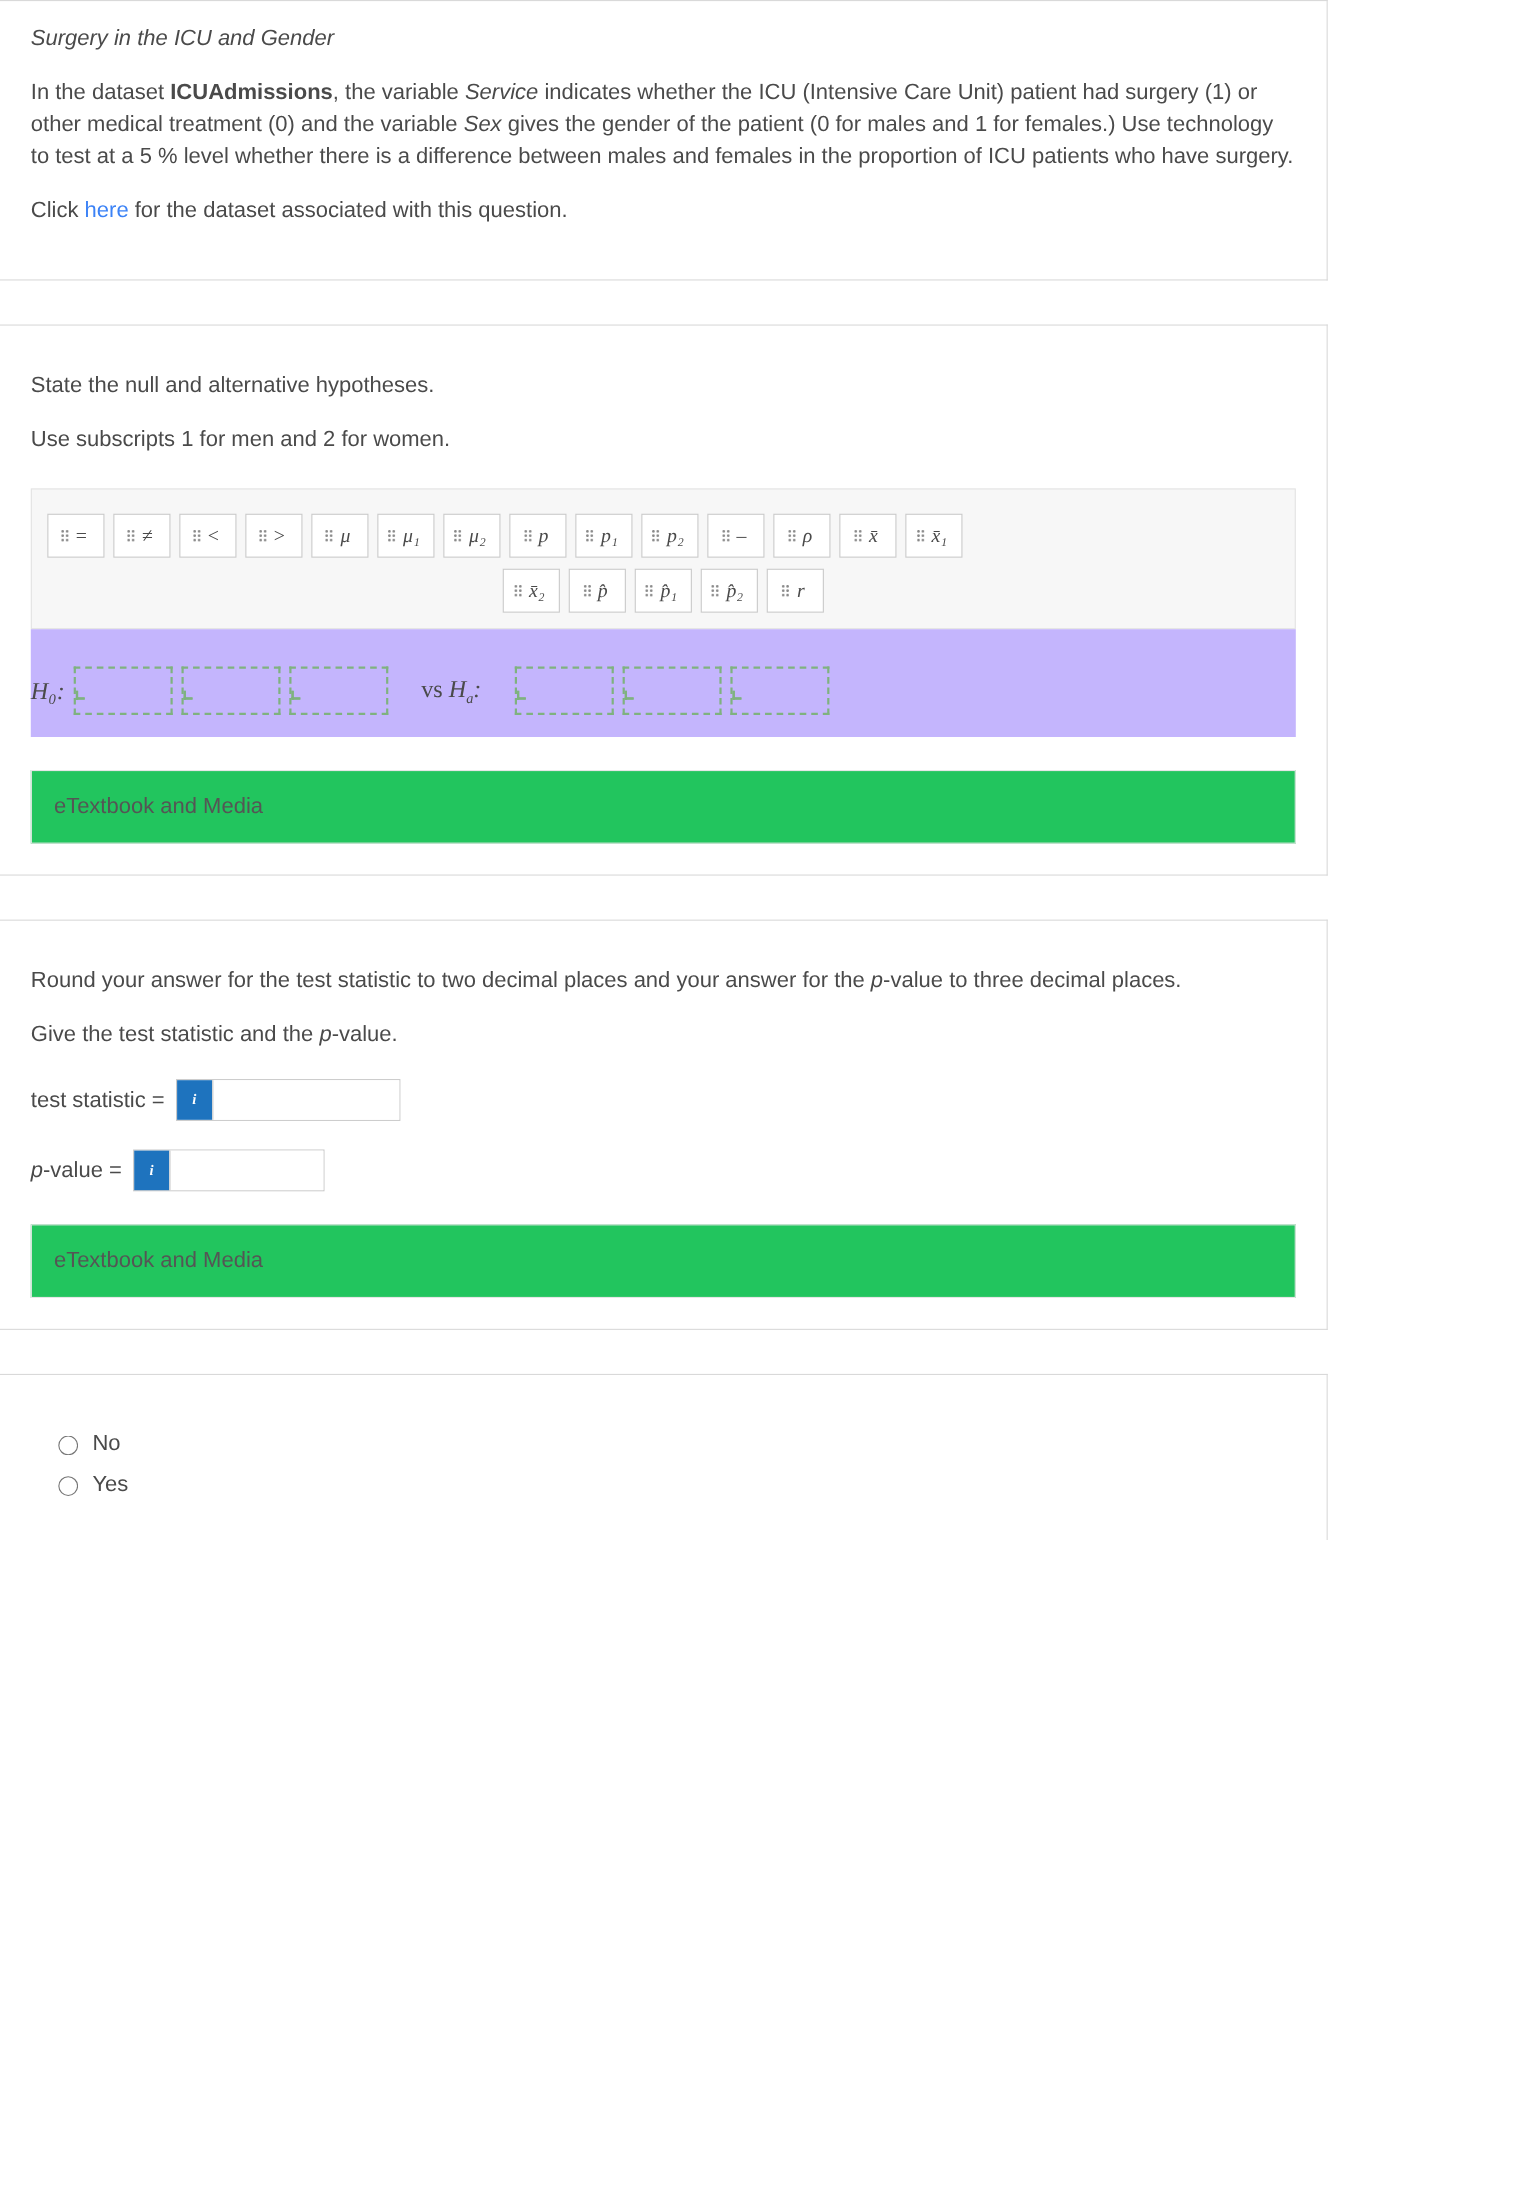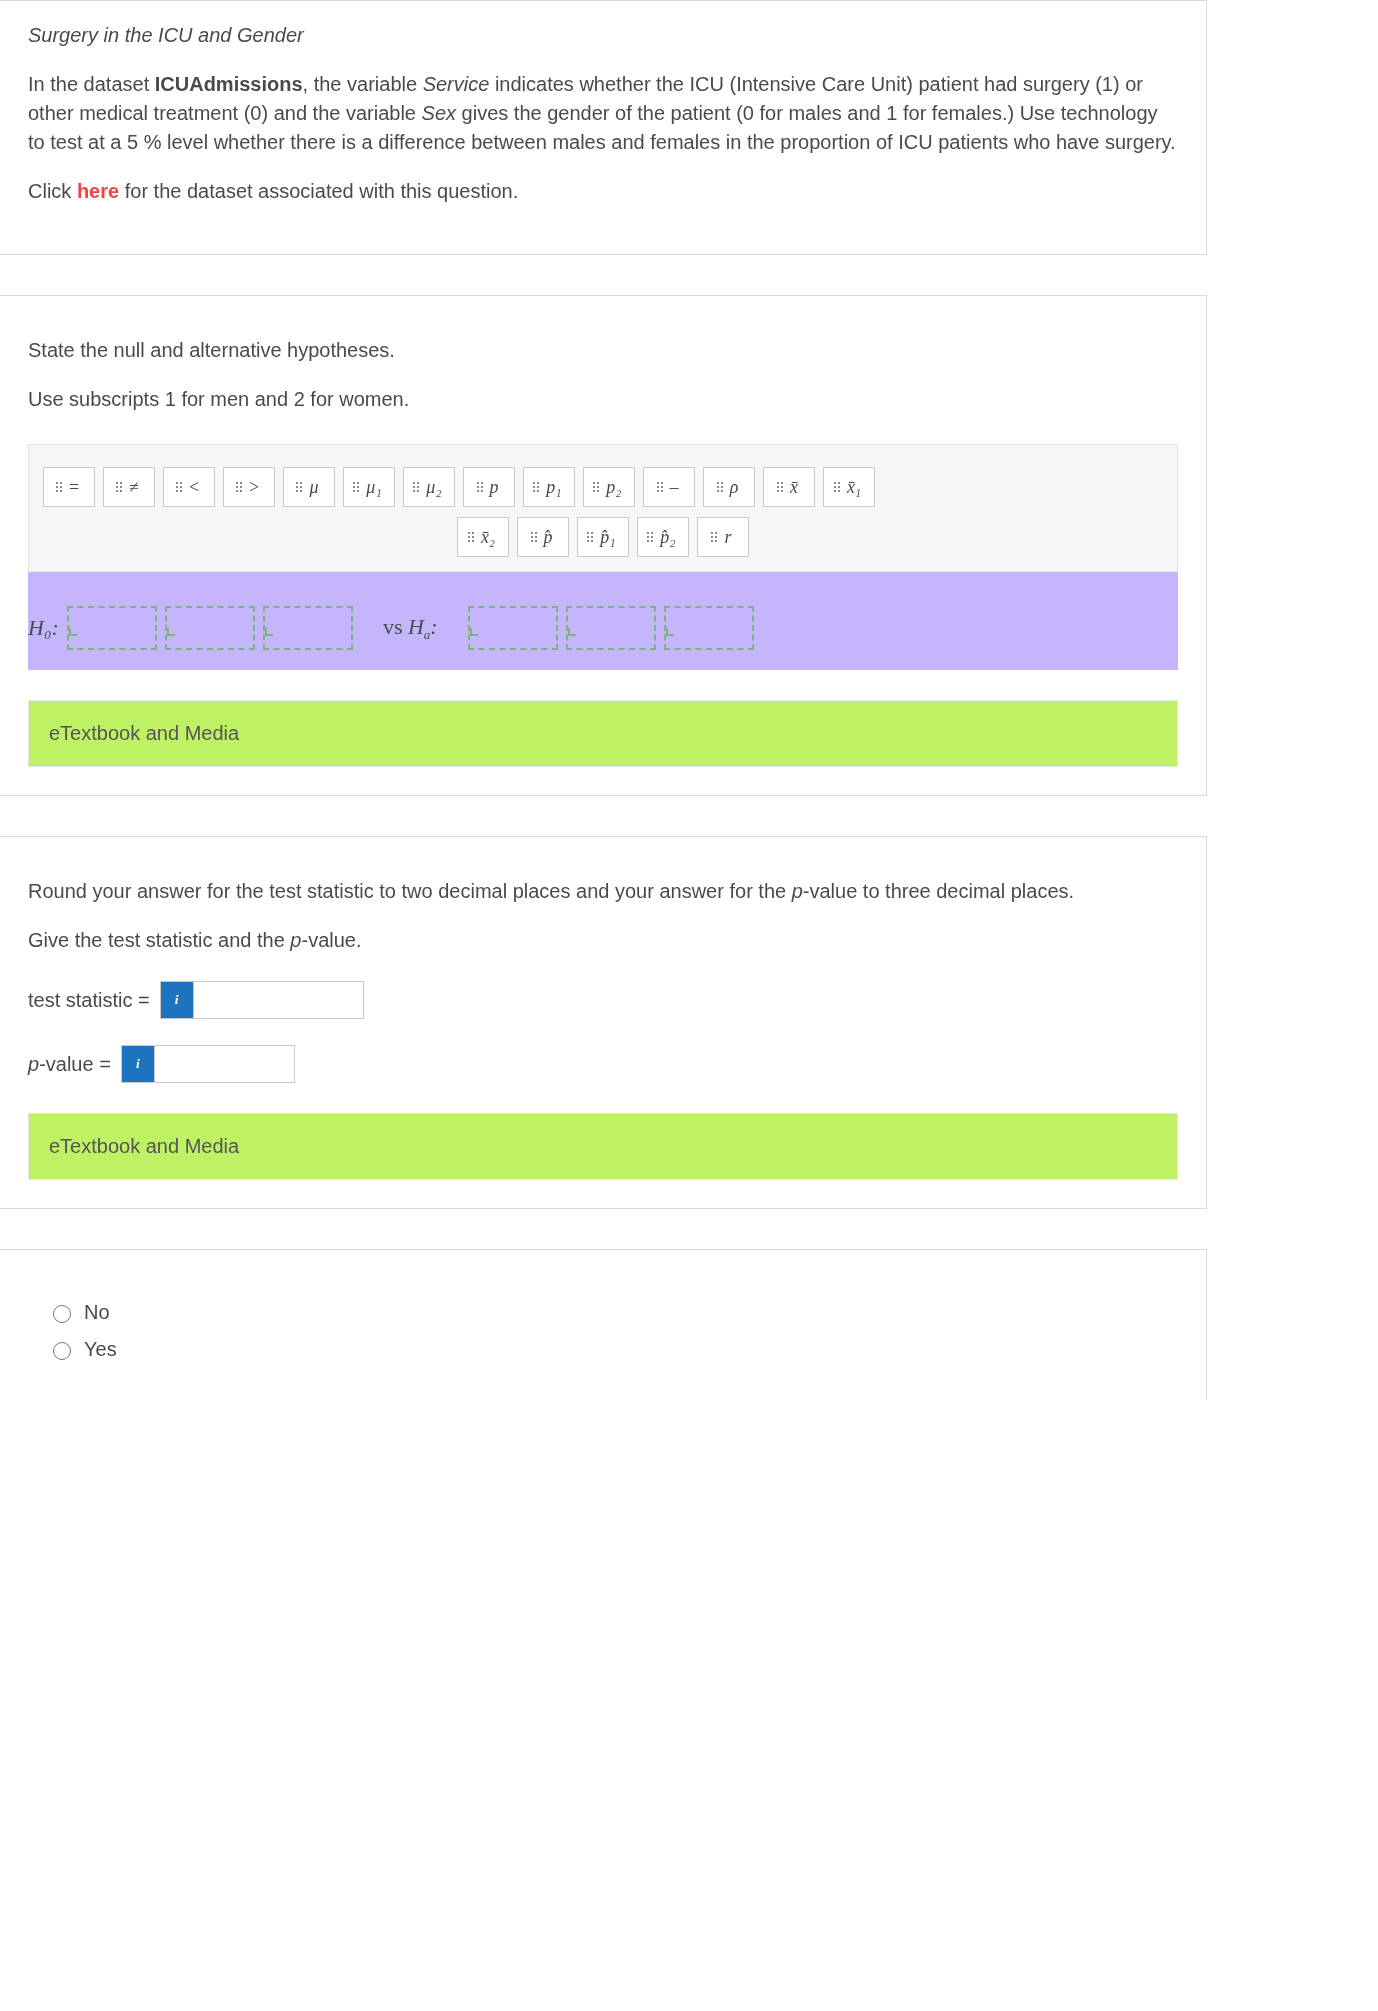--- a/index.html
+++ b/index.html
@@ -14,21 +14,21 @@
   .container { width: 1207px; }
   .section {
     border: 1px solid #d9d9d9;
     border-left: none;
     padding: 20px 28px 28px 28px;
     margin-bottom: 40px;
   }
   .title-italic { font-style: italic; margin-bottom: 20px; }
   .bold { font-weight: 700; }
   .ital { font-style: italic; }
-  a.link { color: #ef4444; text-decoration: none; font-weight: bold; }
+  a.link { color: #3b82f6; text-decoration: none; }
   .palette-container {
     background: #f7f7f7;
     border: 1px solid #e3e3e3;
     padding: 22px 14px 14px 14px;
     margin-top: 30px;
   }
   .palette-row {
     display: flex;
     flex-wrap: nowrap;
     gap: 8px;
@@ -78,21 +78,21 @@
     position: relative;
   }
   .dropzone::before, .dropzone::after {
     content: "";
     position: absolute;
     top: 50%; width: 6px; height: 6px;
     border-left: 2px solid #7fb27f;
     border-bottom: 2px solid #7fb27f;
   }
   .etextbook {
-    background: #bef264;
+    background: #22c55e;
     border: 1px solid #e6e6e6;
     padding: 18px 20px;
     margin-top: 30px;
     color: #555;
   }
   .input-row { margin-top: 26px; display: flex; align-items: center; gap: 10px; }
   .info-btn {
     background: #1e73be;
     color: #fff;
     width: 32px; height: 36px;

